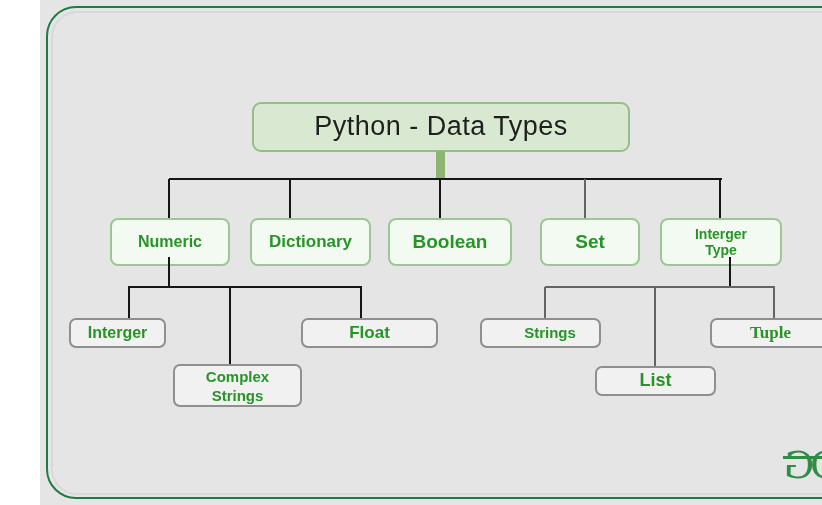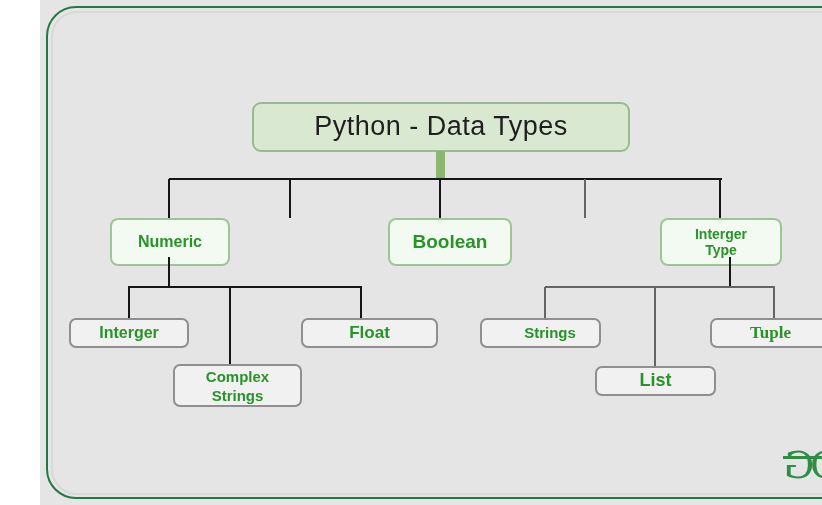--- a/index.html
+++ b/index.html
@@ -29,21 +29,21 @@
   }
   
   .branch { background:var(--branch-fill); border:2px solid var(--branch-border); height:48px; top:218px; }
   .n-numeric    { left:70px;  width:120px; font-size:16px; }
   .n-dictionary { left:210px; width:121px; font-size:17px; }
   .n-boolean    { left:348px; width:124px; font-size:19px; }
   .n-set        { left:500px; width:100px; font-size:19px; }
   .n-sequence   { left:620px; width:122px; font-size:14px; line-height:16px; padding:0 21px; }
   
   .leaf { background:var(--leaf-fill); border:2px solid var(--leaf-border); height:30px; top:318px; border-radius:7px; }
-  .n-interger { left:29px;  width:120px; font-size:16px; }
+  .n-interger { left:29px;  width:97px; font-size:16px; }
   .n-complex  { left:133px; top:364px; width:129px; height:43px; font-size:15px; line-height:19px; padding:0 14px; }
   .n-float    { left:261px; width:137px; font-size:17px; }
   .n-strings  { left:440px; width:121px; font-size:15px;padding-left:19px; }
   .n-list     { left:555px; top:366px; width:121px; font-size:18px; }
   .n-tuple    { left:670px; width:121px; font-size:17px;font-family:Liberation Serif, serif; }
   
   .line { position:absolute; background:var(--line-black); }
   .line.gray { background:var(--line-gray); }
   .stub { position:absolute; left:396px; top:151px; width:9px; height:28px; background:var(--stub-green); }
   .h1        { left:129px; top:178px; width:553px; height:2px; }
@@ -87,21 +87,23 @@
 
   <div class="stub"></div>
   <div class="line h1"></div>
   <div class="line v-num"></div>
   <div class="line v-dict"></div>
   <div class="line v-bool"></div>
   <div class="line gray v-set"></div>
   <div class="line v-seq"></div>
 
   <div class="node branch n-numeric">Numeric</div>
+  <div class="node branch n-dictionary">Dictionary</div>
   <div class="node branch n-boolean">Boolean</div>
+  <div class="node branch n-set">Set</div>
   <div class="node branch n-sequence">Interger Type</div>
 
   <div class="line v-num-dn"></div>
   <div class="line h-left"></div>
   <div class="line v-intg"></div>
   <div class="line v-cplx"></div>
   <div class="line v-flt"></div>
 
   <div class="line v-seq-dn"></div>
   <div class="line gray h-right"></div>

